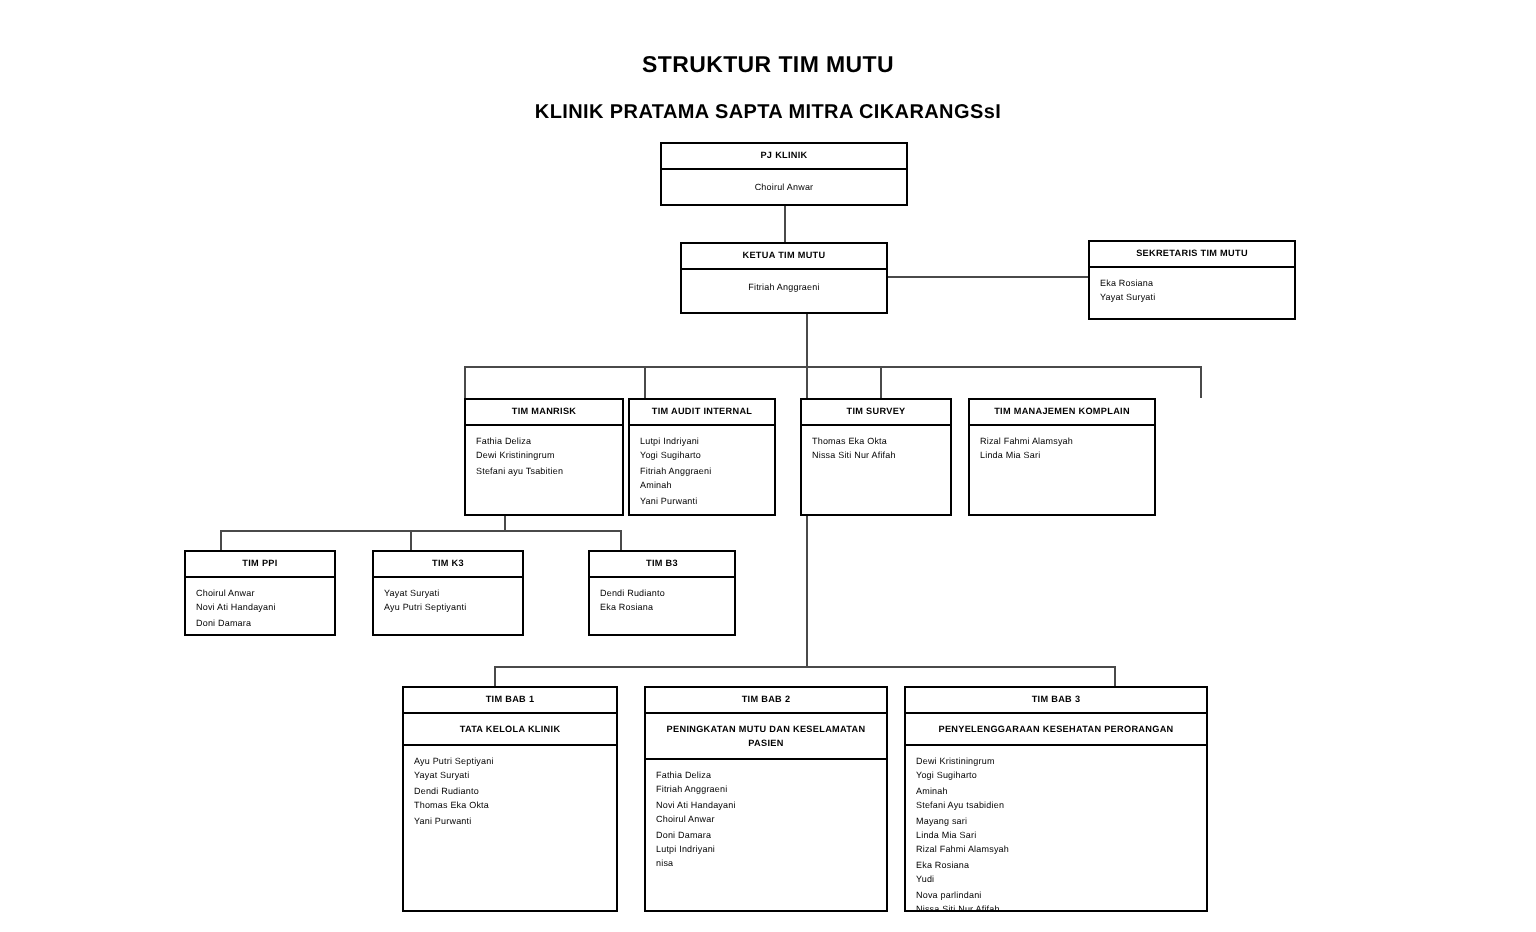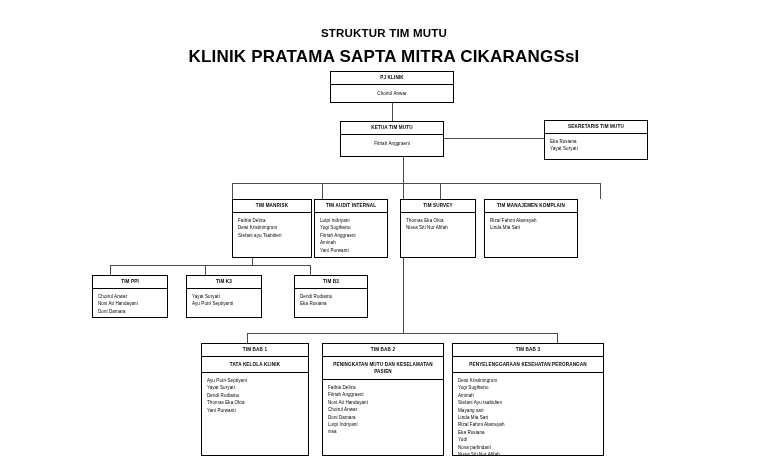--- a/index.html
+++ b/index.html
@@ -16,21 +16,21 @@
   .title-block{
     position:absolute;left:0;top:26px;width:768px;
     text-align:center;
   }
   .title-line{
     font-weight:bold;
     letter-spacing:0.2px;
     color:#000;
   }
   .title-1{font-size:11.5px;line-height:15px;}
-  .title-2{font-size:17px;line-height:15px;margin-top:8px;}
+  .title-2{font-size:10px;line-height:15px;margin-top:8px;}
 
   
   .box{
     position:absolute;
     box-sizing:border-box;
     background:#ffffff;
     border:1px solid #000;
   }
   .box.thick{border:1.6px solid #000;}
 

